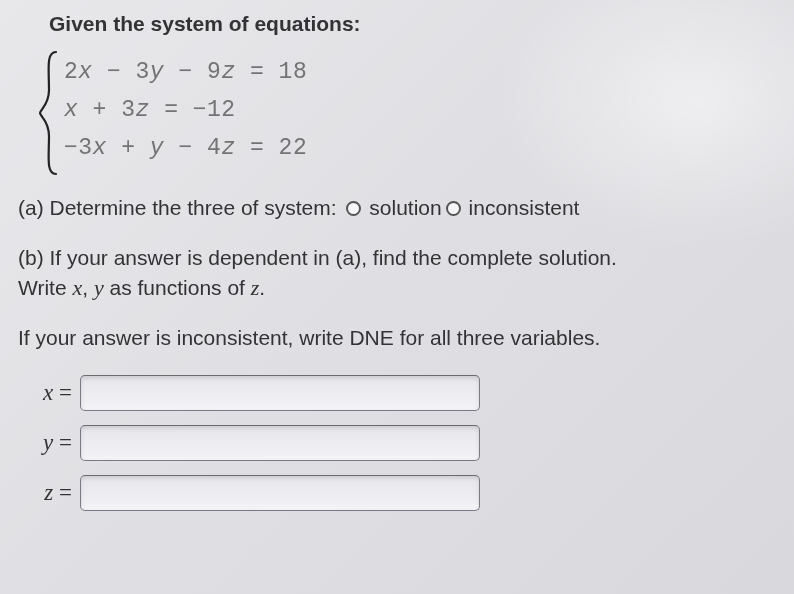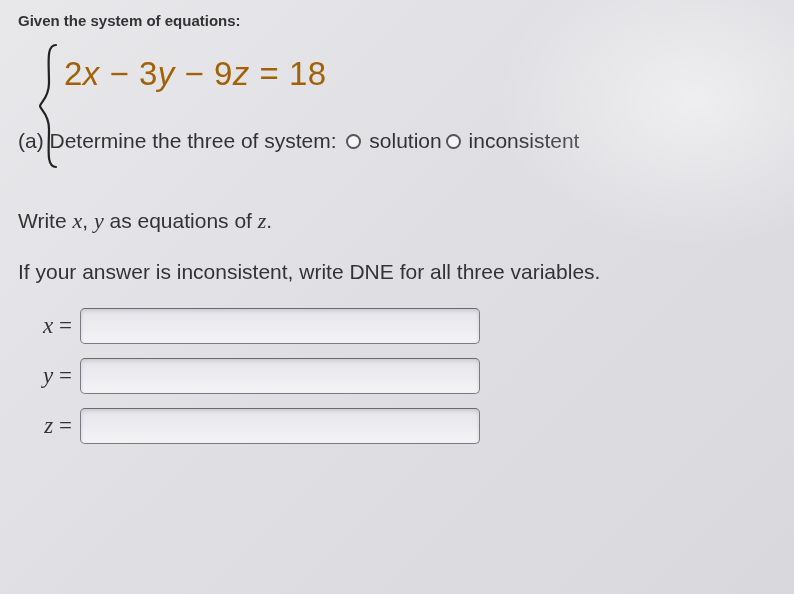--- a/index.html
+++ b/index.html
@@ -15,43 +15,44 @@
     }
     body::before {
       content: '';
       position: absolute;
       top: -50px; right: -100px;
       width: 400px; height: 300px;
       background: radial-gradient(ellipse, rgba(255,255,255,0.5) 0%, transparent 70%);
       pointer-events: none;
     }
     .prompt-text {
-      font-size: 15px;
+      font-size: 21px;
       font-weight: 600;
       color: #333336;
       margin-bottom: 18px;
+      margin-left: 31px;
     }
     .equations {
       margin-left: 26px;
       margin-bottom: 26px;
       position: relative;
       padding-left: 20px;
     }
     .brace {
       position: absolute;
       left: -6px;
       top: -4px;
       height: 126px;
       width: 22px;
     }
     .eq {
-      font-family: Liberation Sans, sans-serif;
-      font-size: 33px;
+      font-family: Liberation Mono, monospace;
+      font-size: 23px;
       font-style: italic;
-      color: #a16207;
+      color: #737373;
       line-height: 1.65;
       letter-spacing: 0.5px;
     }
     .eq .n { font-style: normal; }
     .part {
       font-size: 21px;
       color: #333336;
       margin-bottom: 22px;
       line-height: 1.35;
     }
@@ -102,29 +103,31 @@
 </head>
 <body>
 
 <div class="prompt-text">Given the system of equations:</div>
 
 <div class="equations">
   <svg class="brace" viewBox="0 0 22 126" preserveAspectRatio="none">
     <path d="M18,2 C8,2 11,20 11,40 C11,55 2,60 2,63 C2,66 11,71 11,86 C11,106 8,124 18,124" stroke="#222" stroke-width="2.2" fill="none" stroke-linecap="round"></path>
   </svg>
   <div class="eq"><span class="n">2</span>x <span class="n">− 3</span>y <span class="n">− 9</span>z <span class="n">= 18</span></div>
+  <div class="eq">x <span class="n">+ 3</span>z <span class="n">= −12</span></div>
+  <div class="eq"><span class="n">−3</span>x <span class="n">+</span> y <span class="n">− 4</span>z <span class="n">= 22</span></div>
 </div>
 
 <div class="part">
   <span>(a) Determine the three of system: </span><span class="radio"></span> <span>solution</span><span class="radio"></span> <span>inconsistent</span>
 </div>
 
 <div class="part">
-  <br>
-  <span>Write </span><span class="mathvar">x</span><span>, </span><span class="mathvar">y</span><span> as equations of </span><span class="mathvar">z</span><span>.</span>
+  <span>(b) If your answer is dependent in (a), find the complete solution.</span><br>
+  <span>Write </span><span class="mathvar">x</span><span>, </span><span class="mathvar">y</span><span> as functions of </span><span class="mathvar">z</span><span>.</span>
 </div>
 
 <div class="part">If your answer is inconsistent, write DNE for all three variables.</div>
 
 <div class="answer-row">
   <div class="answer-label"><span>x</span> <span class="eqs">=</span></div>
   <input class="answer-input" value="" style="">
 </div>
 <div class="answer-row">
   <div class="answer-label"><span>y</span> <span class="eqs">=</span></div>

